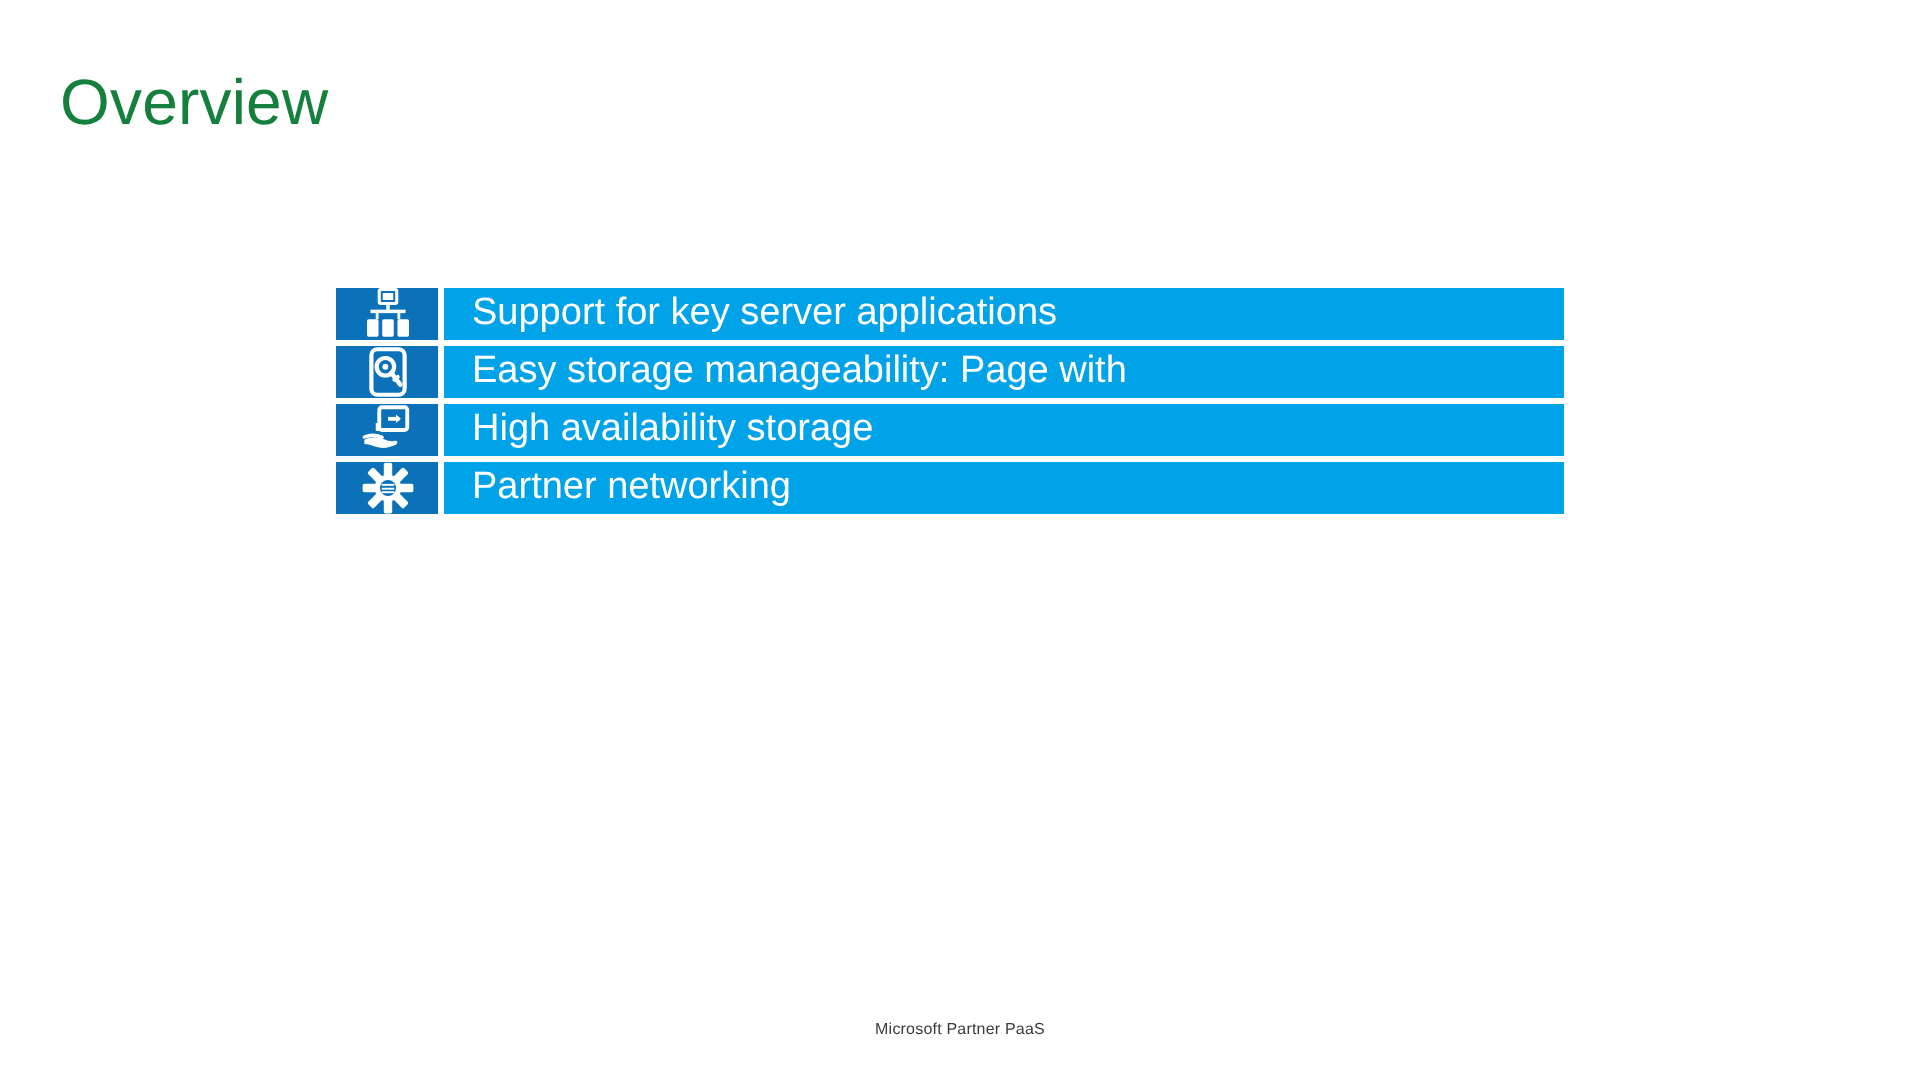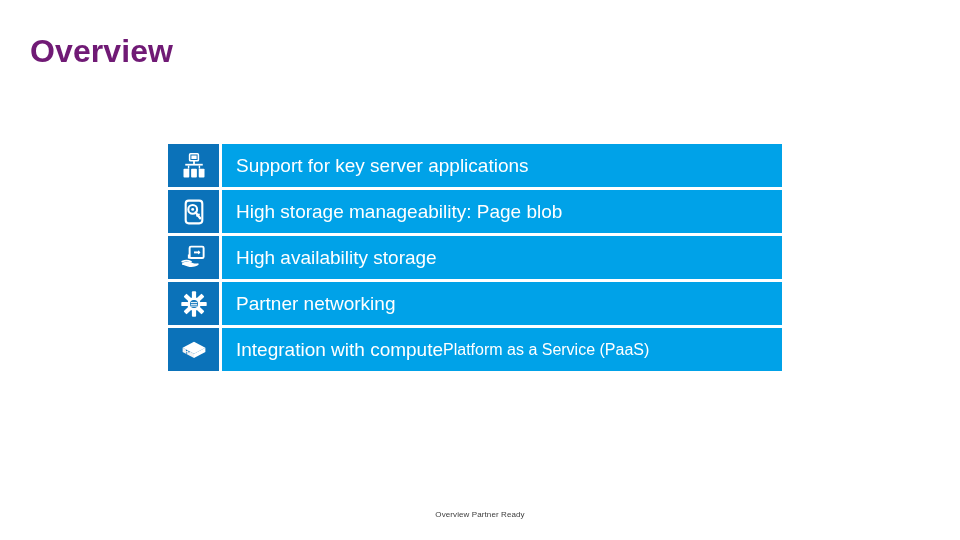--- a/index.html
+++ b/index.html
@@ -20,42 +20,42 @@
     inset: 0;
     background: #ffffff;
   }
 
   
   .slide-title {
     position: absolute;
     left: 30px;
     top: 31px;
     font-size: 32px;
-    font-weight: 700;
+    font-weight: 400;
     letter-spacing: 0.1px;
-    color: #701a75;
+    color: #15803d;
     line-height: 40px;
     white-space: nowrap;
   }
 
   
   .feature-table {
     position: absolute;
     left: 168px;
     top: 144px;
     width: 614px;
     display: flex;
     flex-direction: column;
     gap: 3px;
   }
 
   .feature-row {
     display: flex;
     align-items: stretch;
-    height: 43px;
+    height: 26px;
     gap: 3px;
   }
 
   .icon-cell {
     width: 51px;
     flex: 0 0 51px;
     background: #0b72b9;
     display: flex;
     align-items: center;
     justify-content: center;
@@ -143,21 +143,21 @@
           <svg viewBox="0 0 32 32" aria-hidden="true">
             <rect x="6.5" y="3" width="19" height="26" rx="3.5" fill="none" stroke="#ffffff" stroke-width="2.4"></rect>
             <circle cx="14.5" cy="13" r="5" fill="none" stroke="#ffffff" stroke-width="2.4"></circle>
             <circle cx="14.5" cy="13" r="1.7" fill="#ffffff"></circle>
             <path d="M17.8 16.4 L23 23.2" stroke="#ffffff" stroke-width="2.6" stroke-linecap="round"></path>
             <path d="M19.6 20.4 L21.6 18.8" stroke="#ffffff" stroke-width="2.2" stroke-linecap="round"></path>
           </svg>
         </span>
       </div>
       <div class="text-cell">
-        <span class="feature-label">High storage manageability: Page blob</span>
+        <span class="feature-label">Easy storage manageability: Page with</span>
           <span class="feature-label-sub"></span>
       </div>
     </div>
 
     <div class="feature-row">
       <div class="icon-cell">
         <span>
           <svg viewBox="0 0 32 32" aria-hidden="true">
             <rect x="11" y="3" width="16" height="13" rx="1.5" fill="none" stroke="#ffffff" stroke-width="2.2"></rect>
             <path d="M16 9.6 H22.4" stroke="#ffffff" stroke-width="2.2"></path>
@@ -199,38 +199,18 @@
             </g>
           </svg>
         </span>
       </div>
       <div class="text-cell">
         <span class="feature-label">Partner networking</span>
           <span class="feature-label-sub"></span>
       </div>
     </div>
 
-    <div class="feature-row">
-      <div class="icon-cell">
-        <span>
-          <svg viewBox="0 0 32 32" aria-hidden="true">
-            <path d="M16 6.5 L29 13.4 L16 20.3 L3 13.4 Z" fill="#ffffff"></path>
-            <path d="M3 13.4 L3 18.2 L16 25.1 L16 20.3 Z" fill="#f2f2f2"></path>
-            <path d="M29 13.4 L29 18.2 L16 25.1 L16 20.3 Z" fill="#ffffff"></path>
-            <g fill="#0b72b9">
-              <circle cx="7.6" cy="16.6" r="0.85"></circle>
-              <circle cx="10.2" cy="18" r="0.85"></circle>
-              <circle cx="7.6" cy="19.4" r="0.85"></circle>
-            </g>
-          </svg>
-        </span>
-      </div>
-      <div class="text-cell">
-        <span class="feature-label">Integration with compute </span>
-          <span class="feature-label-sub">Platform as a Service (PaaS)</span>
-      </div>
-    </div>
 
   </div>
 
-  <div class="slide-footer">Overview Partner Ready</div>
+  <div class="slide-footer">Microsoft Partner PaaS</div>
 
 </div>
 
 </body></html>

